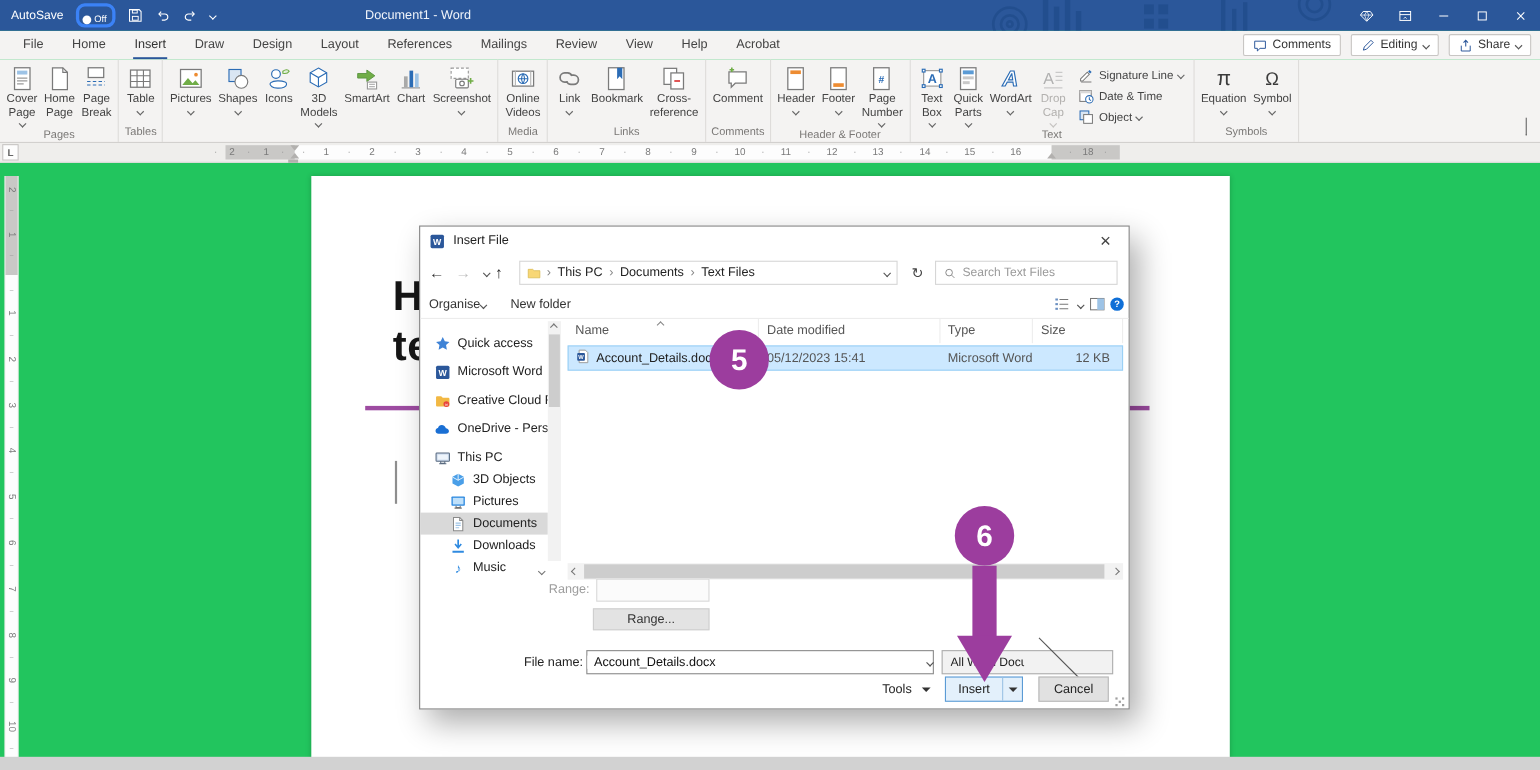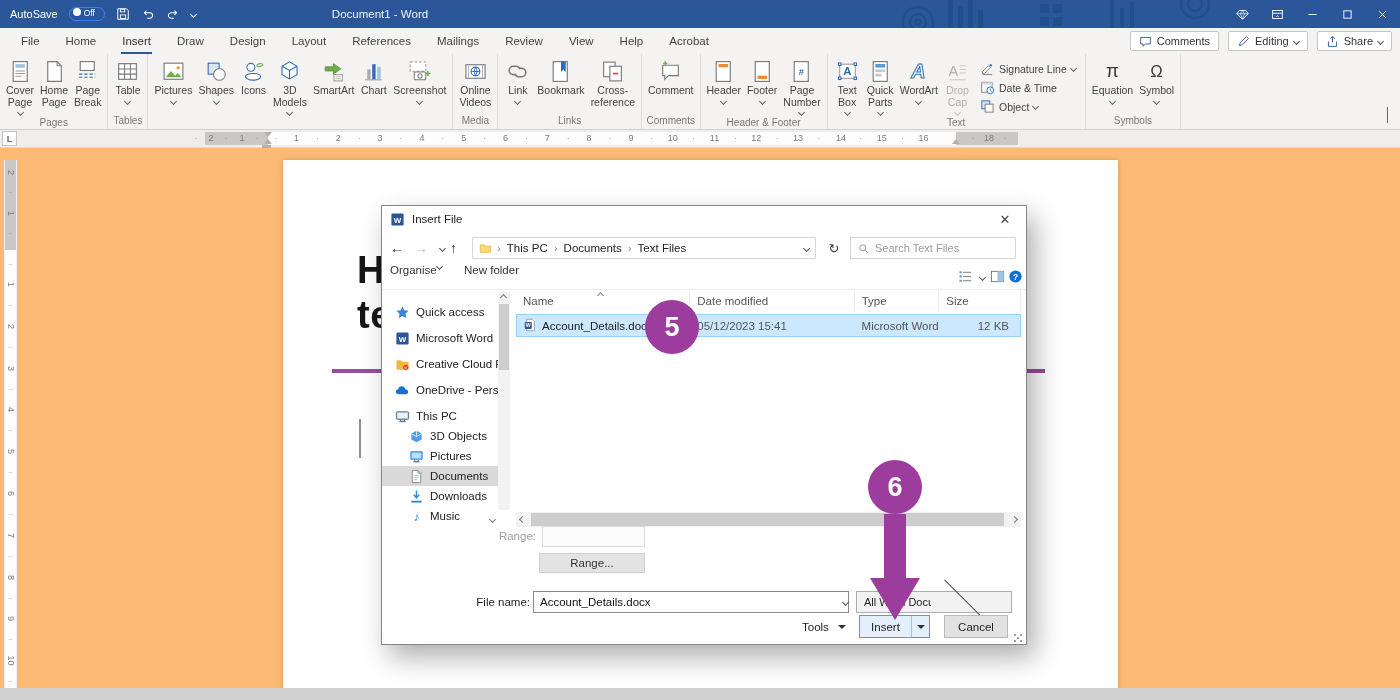--- a/index.html
+++ b/index.html
@@ -1,23 +1,23 @@
 <!DOCTYPE html>
 <html><head>
 <meta charset="utf-8">
 <style>
 *{margin:0;padding:0;box-sizing:border-box}
 body{font-family:"Liberation Sans",sans-serif;background:#555}
-#app{position:relative;width:1400px;height:700px;background:#fdba74;overflow:hidden;font-size:11.5px;color:#333}
+#app{position:relative;width:1400px;height:700px;background:#22c55e;overflow:hidden;font-size:11.5px;color:#333}
 
 
 .titlebar{position:absolute;top:0;left:0;width:100%;height:28px;background:#2b579a;color:#fff;z-index:20}
 .qat{position:absolute;left:10px;top:0;height:28px;display:flex;align-items:center;gap:11px}
 .autosave{font-size:11px;color:#fff}
-.toggle{width:36px;height:14px;border:1px solid #3b82f6;border-radius:8px;display:flex;align-items:flex-start;gap:3px;padding:0 3px;cursor:pointer}
+.toggle{width:36px;height:22px;border:3px solid #3b82f6;border-radius:8px;display:flex;align-items:flex-end;gap:3px;padding:0 3px;cursor:pointer}
 .knob{width:8px;height:8px;border-radius:50%;background:#fff}
 .tstate{font-size:8.5px;color:#fff}
 .qicon svg{width:14px;height:14px;display:block}
 .qchv{width:5px;height:5px;border-right:1.2px solid #fff;border-bottom:1.2px solid #fff;transform:rotate(45deg)}
 .t-title{position:absolute;left:290px;top:0;width:180px;height:28px;line-height:28px;text-align:center;font-size:11.5px;color:#f0f4fa;white-space:nowrap}
 .t-search{position:absolute;left:558px;top:4px;width:300px;height:20px;background:#4c74b0;border:1px solid #9db4d6;display:flex;align-items:center;padding:0 8px;gap:6px}
 .t-search svg{width:11px;height:11px}
 .t-search input{background:transparent;border:none;outline:none;color:#eaf0f8;font-size:11px;width:100%;font-family:inherit}
 .t-search input::placeholder{color:#d9e3f2}
 .t-art{position:absolute;right:180px;top:0;height:28px;opacity:.55}
@@ -97,21 +97,21 @@
 .crumbbar svg{width:13px;height:13px;flex:none}
 .crumb{font-size:11.5px;color:#222;padding:0 2px;cursor:pointer;white-space:nowrap}
 .bsep{color:#888;font-size:11.5px}
 .crumbchv{margin-left:auto}
 .refresh{position:absolute;left:440px;top:5px;width:24px;height:22px;background:none;border:none;font-size:13px;color:#444;cursor:pointer}
 .dsearch{position:absolute;left:468px;top:5px;width:166px;height:22px;border:1px solid #d6d6d6;display:flex;align-items:center;padding:0 7px;gap:6px}
 .dsearch svg{width:11px;height:11px;flex:none}
 .dsearch input{border:none;outline:none;font-size:11px;color:#444;width:100%;font-family:inherit}
 .dsearch input::placeholder{color:#9a9a9a}
 .dtools{position:absolute;top:58px;left:0;right:0;height:26px;border-bottom:1px solid #ececec}
-.dtbtn{position:absolute;top:0;height:26px;display:flex;align-items:flex-start;gap:0;background:none;border:none;font-size:11.5px;color:#333;font-family:inherit;cursor:pointer}
+.dtbtn{position:absolute;top:0;height:26px;display:flex;align-items:center;gap:0;background:none;border:none;font-size:11.5px;color:#333;font-family:inherit;cursor:pointer}
 .dticon{position:absolute;top:5px;background:none;border:none;cursor:pointer}
 .dticon svg{width:15px;height:15px;display:block}
 .dbody{position:absolute;top:84px;left:0;right:0;height:222px}
 #nav-pane{position:absolute;left:0;top:6px;width:116px}
 .sbitem{display:flex;align-items:center;gap:6px;height:20px;padding-left:13px;font-size:11.5px;color:#222;cursor:pointer;white-space:nowrap;overflow:hidden}
 .sbitem:not(.ind){margin-top:6px}
 .sbitem.ind{padding-left:27px}
 .sbitem.sel{background:#d9d9d9}
 .sbicon{flex:none;width:15px;height:15px}
 .sbicon svg{width:15px;height:15px;display:block}

